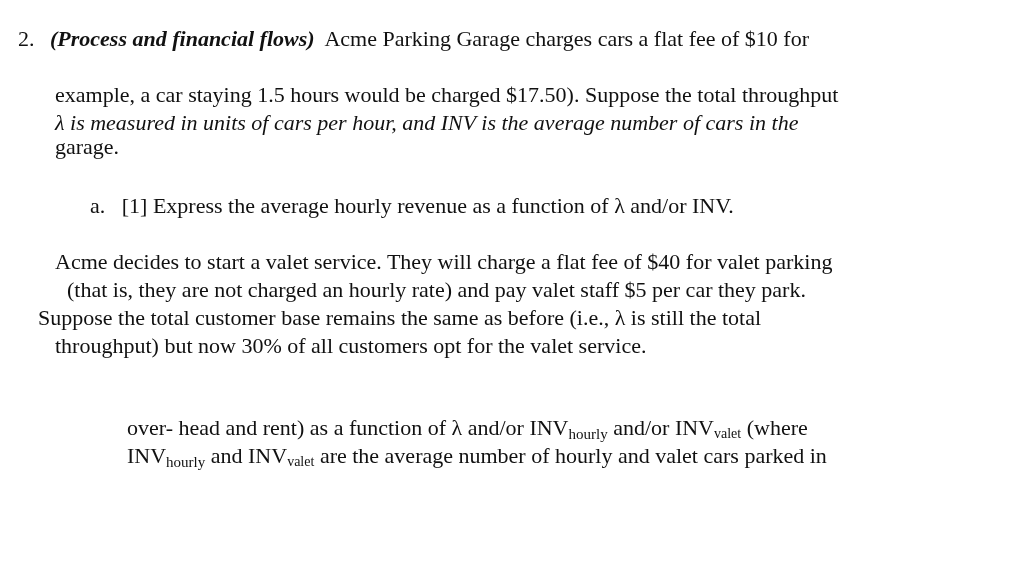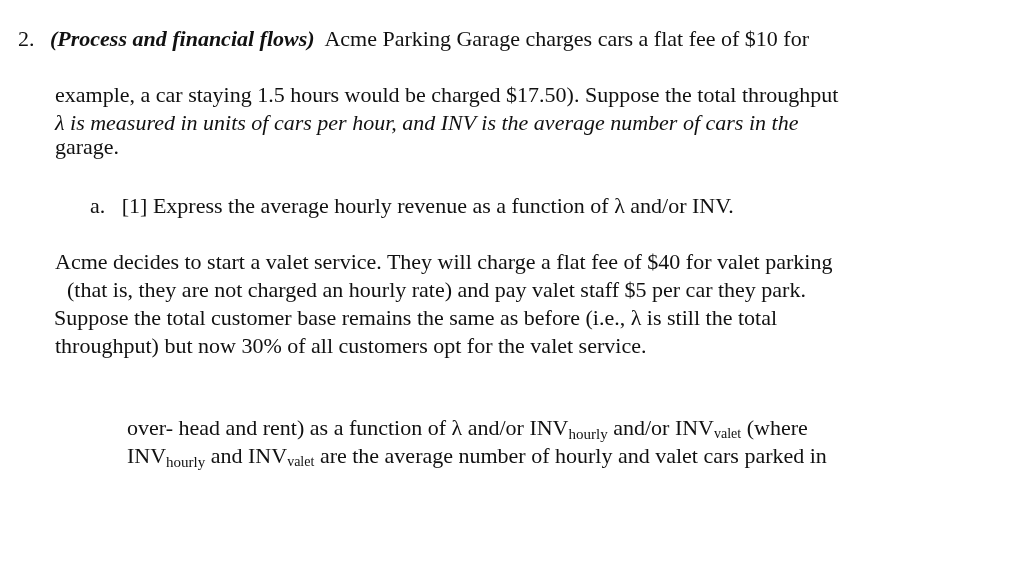--- a/index.html
+++ b/index.html
@@ -61,19 +61,19 @@
   <div class="line" style="left:55px; top:125px;margin-top:8px;">garage.</div>
 
   <div class="line" style="left:90px; top:192px;">
     <span>a.</span>&nbsp;&nbsp;
     <span>[1]</span>
     <span>Express the average hourly revenue as a function of λ and/or INV.</span>
   </div>
 
   <div class="line" style="left:55px; top:248px;">Acme decides to start a valet service. They will charge a flat fee of $40 for valet parking</div>
   <div class="line" style="left:55px; top:276px;margin-left:12px;">(that is, they are not charged an hourly rate) and pay valet staff $5 per car they park.</div>
-  <div class="line" style="left:54px; top:304px;">Suppose the total customer base remains the same as before (i.e., λ is still the total</div>
+  <div class="line" style="left:38px; top:304px;">Suppose the total customer base remains the same as before (i.e., λ is still the total</div>
   <div class="line" style="left:55px; top:332px;">throughput) but now 30% of all customers opt for the valet service.</div>
 
   <div class="line" style="left:127px; top:414px;text-align:right;"><span>over- head and rent) as a function of λ and/or INV</span><span class="sub">hourly</span><span> and/or INV</span><span class="subv">valet</span><span> (where</span></div>
   <div class="line" style="left:127px; top:442px;"><span>INV</span><span class="sub">hourly</span><span> and INV</span><span class="subv">valet</span><span> are the average number of hourly and valet cars parked in</span></div>
 
 </div>
 
 </body></html>

